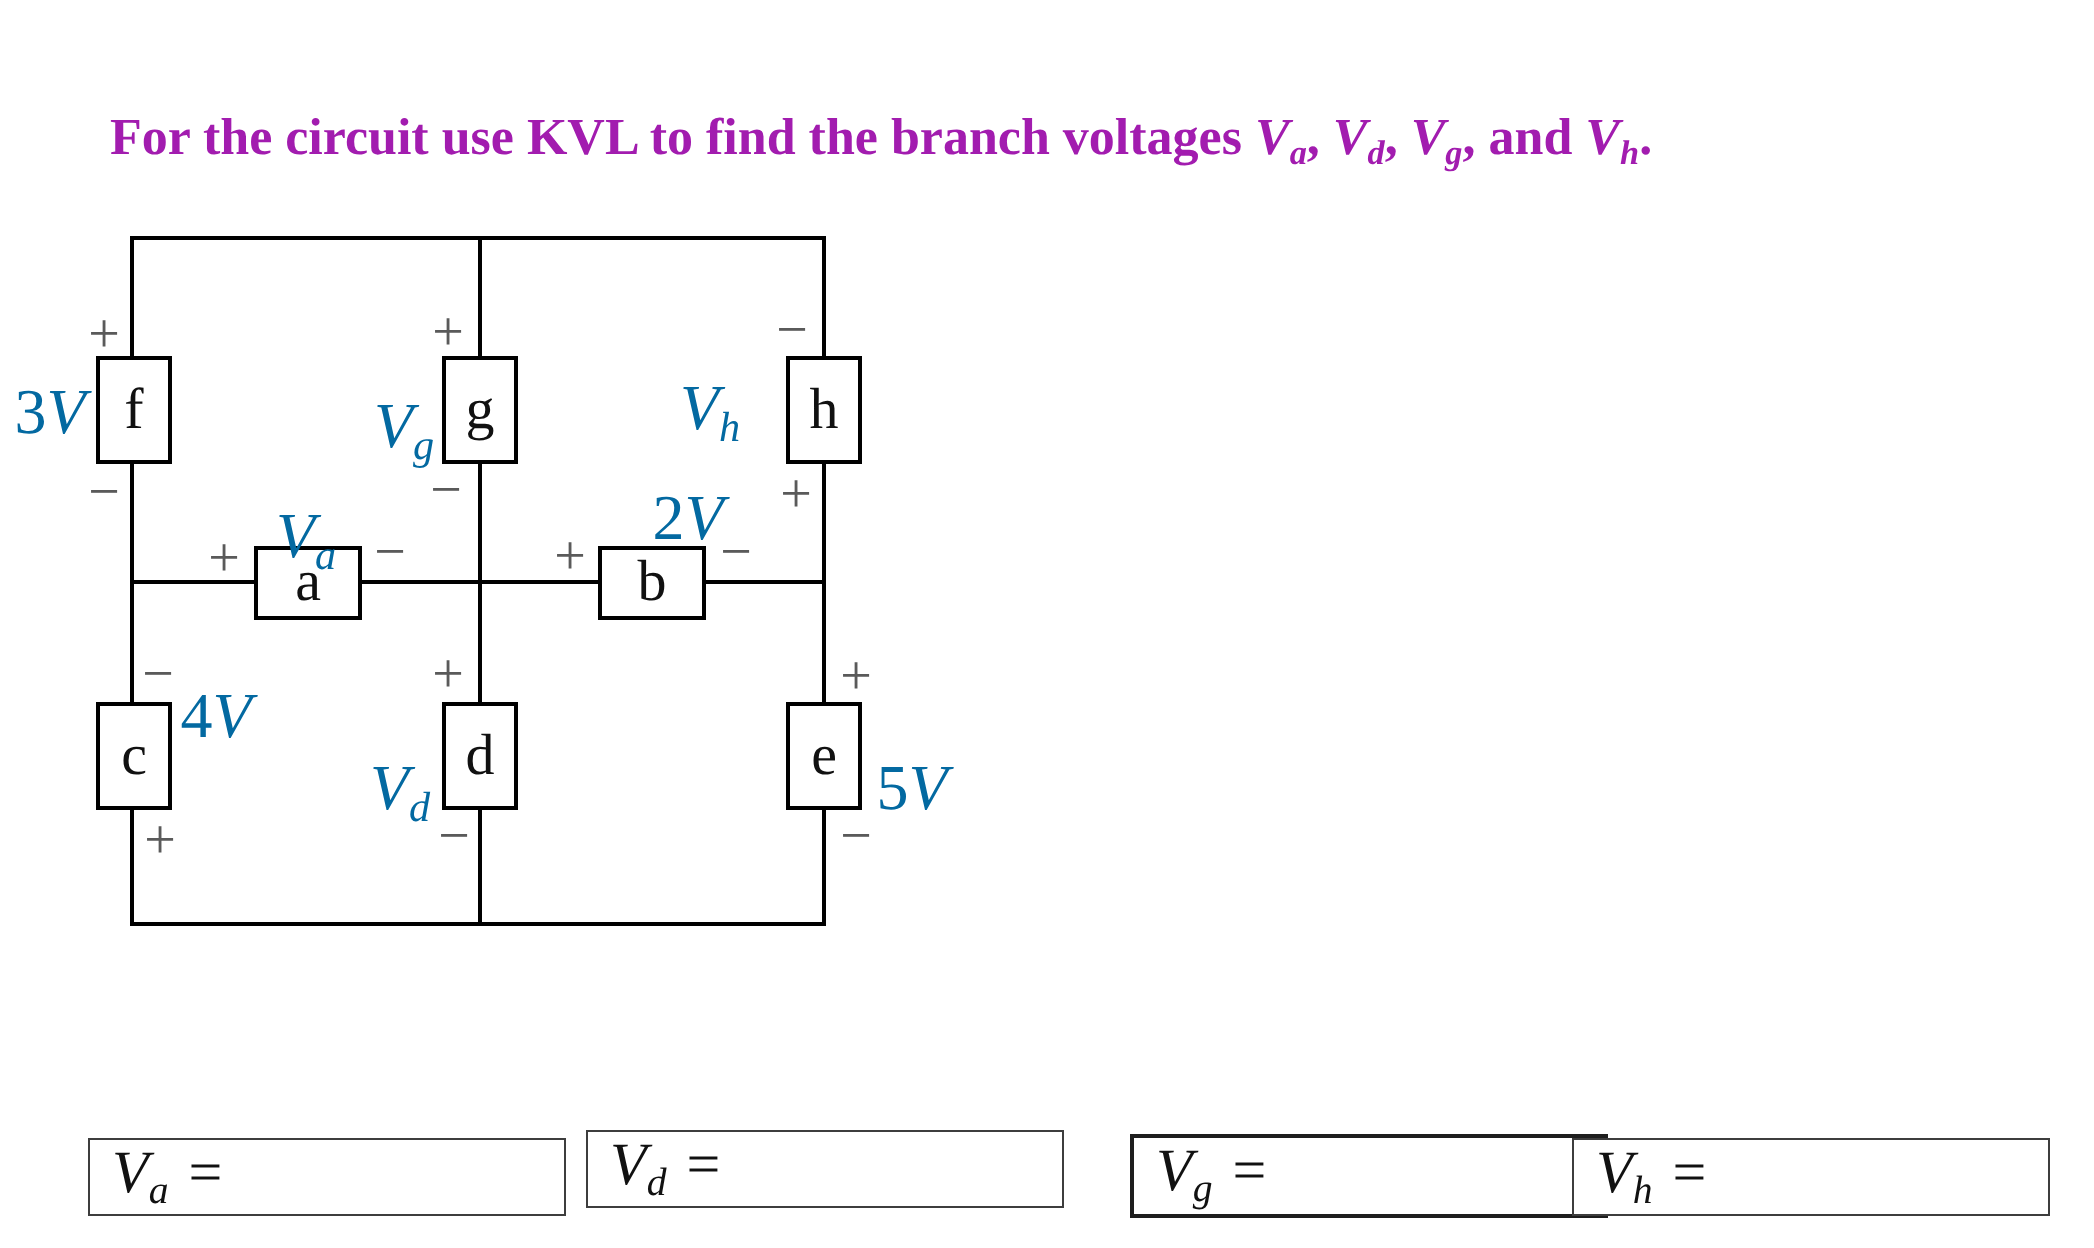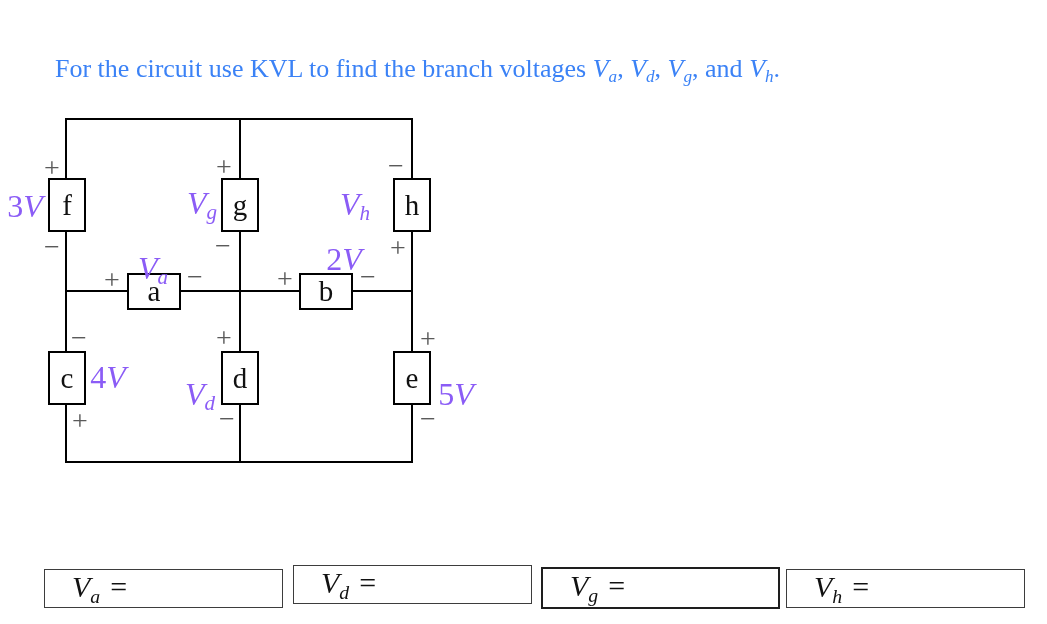--- a/index.html
+++ b/index.html
@@ -9,59 +9,60 @@
     position:relative;
     overflow:hidden;
     font-family:"Liberation Serif","DejaVu Serif",serif;
     color:#111;
   }
   *{box-sizing:border-box;}
 
   
   .title{
     position:absolute;left:42px;top:22px;
-    font-size:26px;line-height:1.2;color:#3b82f6;
+    font-size:26px;line-height:1.2;color:#a21caf;
     white-space:pre;
+    font-weight:bold;
   }
   .title .sub{font-style:italic;}
   .it{font-style:italic;}
   .sub{font-size:0.66em;font-style:italic;vertical-align:-0.28em;}
 
   
   .wire{position:absolute;background:#000;z-index:1;}
 
   
   .ebox{
     position:absolute;z-index:2;
     border:2.5px solid #000;background:#fff;
     display:flex;align-items:center;justify-content:center;
     font-size:29px;color:#111;
   }
 
   
   .vlabel{
     position:absolute;z-index:3;
     transform:translate(-50%,-50%);
-    font-size:32px;color:#8b5cf6;white-space:nowrap;
+    font-size:32px;color:#0369a1;white-space:nowrap;
   }
   .sign{
     position:absolute;z-index:3;
     transform:translate(-50%,-50%);
     font-size:28px;color:#5a5a5a;line-height:1;
   }
 
   
   .answer-box{
     position:absolute;
     border:1.5px solid #3d3d3d;background:#fff;
     display:flex;align-items:flex-start;
-    padding-left:27px;
+    padding-left:11px;
     cursor:text;
   }
-  .answer-box.focused{border:2.5px solid #1e1e1e;}
+  .answer-box.focused{border:2.5px solid #1e1e1e;margin-left:24px;}
   .ans-label{font-size:30px;color:#111;white-space:pre;}
   .ans-label .eq{margin-left:10px;font-style:normal;}
 </style>
 </head>
 <body>
 
 <div class="title">
   <span>For the circuit use KVL to find the branch voltages </span><span><span class="it">V</span><span class="sub">a</span><span>, </span></span><span><span class="it">V</span><span class="sub">d</span><span>, </span></span><span><span class="it">V</span><span class="sub">g</span><span>, and </span></span><span><span class="it">V</span><span class="sub">h</span><span>.</span></span>
 </div>
 
@@ -75,21 +76,21 @@
 <div class="ebox" style="left:48px;top:178px;width:38px;height:54px">
   <span>f</span>
 </div>
 <span class="vlabel" style="left:25px;top:206px"><span>3</span><span class="it">V</span></span>
 <span class="sign" style="left:52px;top:168px">+</span>
 <span class="sign" style="left:52px;top:247px">−</span>
 
 <div class="ebox" style="left:221px;top:178px;width:38px;height:54px">
   <span>g</span>
 </div>
-<span class="vlabel" style="left:202px;top:205px"><span class="it">V</span><span class="sub">g</span></span>
+<span class="vlabel" style="left:202px;top:215px"><span class="it">V</span><span class="sub">g</span></span>
 <span class="sign" style="left:224px;top:167px">+</span>
 <span class="sign" style="left:223px;top:246px">−</span>
 
 <div class="ebox" style="left:393px;top:178px;width:38px;height:54px">
   <span>h</span>
 </div>
 <span class="vlabel" style="left:355px;top:206px"><span class="it">V</span><span class="sub">h</span></span>
 <span class="sign" style="left:396px;top:166px">−</span>
 <span class="sign" style="left:398px;top:248px">+</span>
 
@@ -103,21 +104,21 @@
 <div class="ebox" style="left:299px;top:273px;width:54px;height:37px">
   <span>b</span>
 </div>
 <span class="vlabel" style="left:344px;top:259px"><span>2</span><span class="it">V</span></span>
 <span class="sign" style="left:285px;top:279px">+</span>
 <span class="sign" style="left:368px;top:277px">−</span>
 
 <div class="ebox" style="left:48px;top:351px;width:38px;height:54px">
   <span>c</span>
 </div>
-<span class="vlabel" style="left:108px;top:377px"><span>4</span><span class="it">V</span></span>
+<span class="vlabel" style="left:108px;top:358px"><span>4</span><span class="it">V</span></span>
 <span class="sign" style="left:79px;top:338px">−</span>
 <span class="sign" style="left:80px;top:421px">+</span>
 
 <div class="ebox" style="left:221px;top:351px;width:38px;height:54px">
   <span>d</span>
 </div>
 <span class="vlabel" style="left:200px;top:396px"><span class="it">V</span><span class="sub">d</span></span>
 <span class="sign" style="left:224px;top:338px">+</span>
 <span class="sign" style="left:227px;top:419px">−</span>
 

